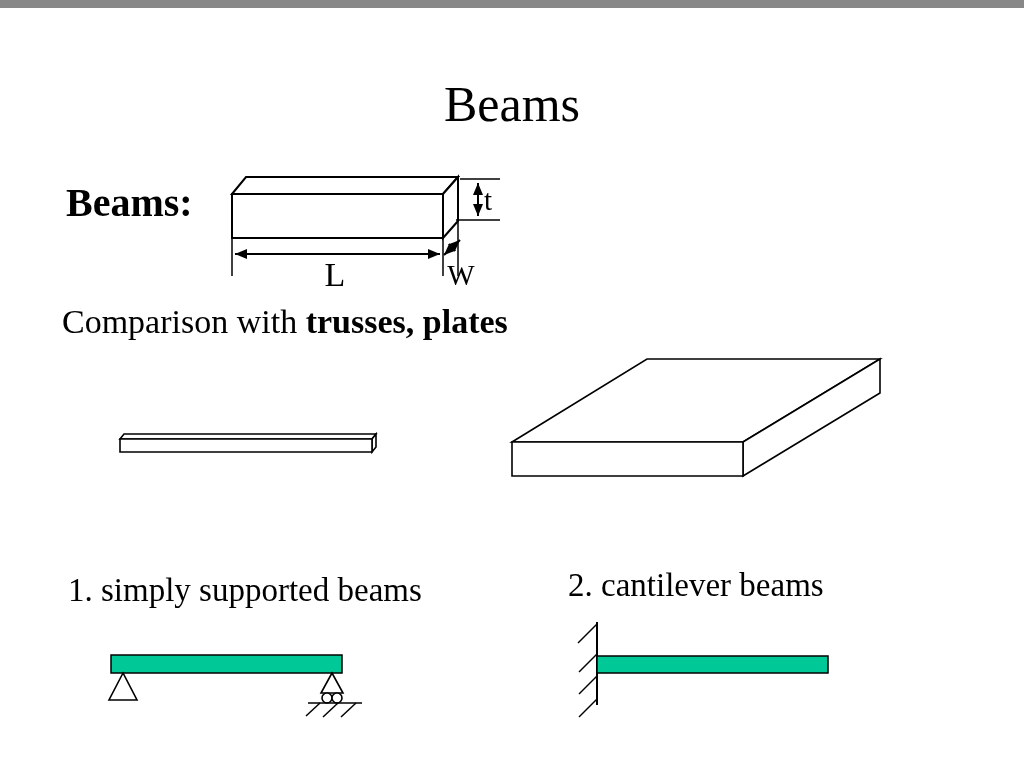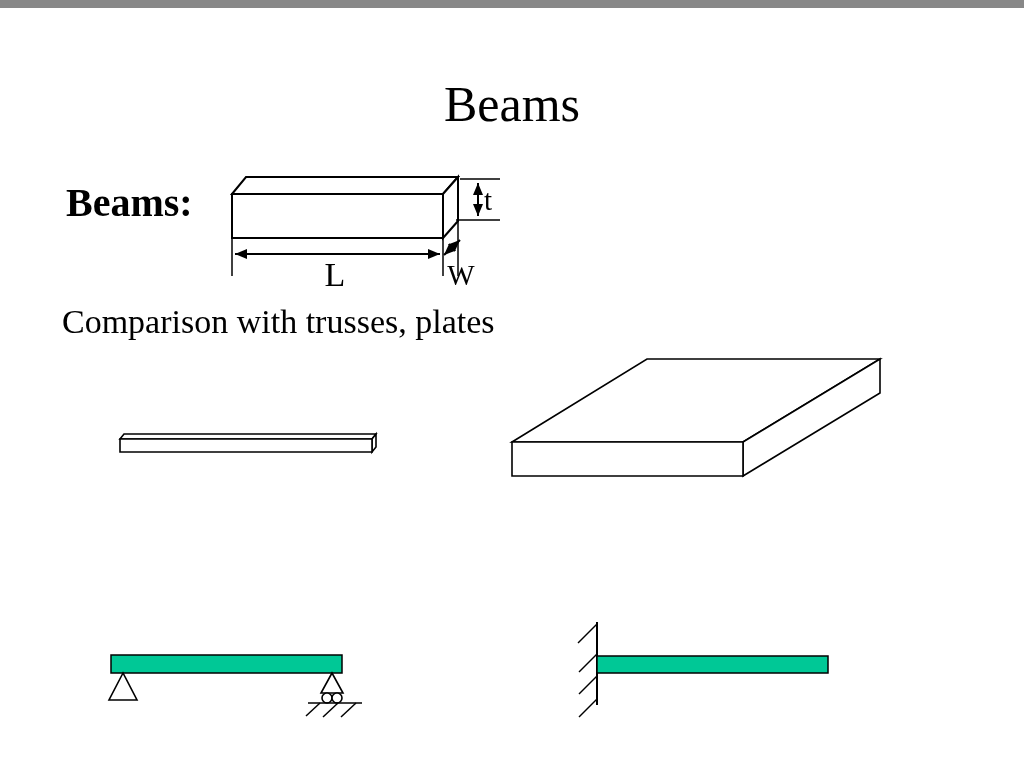--- a/index.html
+++ b/index.html
@@ -17,21 +17,21 @@
   .title {
     left: 0; right: 0; top: 68px;
     text-align: center;
     font-size: 50px;
     font-weight: normal;
     margin: 0;
   }
   .beams-label { left: 66px; top: 172px; font-size: 40px; font-weight: bold; }
   .dim-note   { left: 582px; top: 184px; font-size: 31px; }
   .comparison { left: 62px; top: 294px; font-size: 34px; }
-  .comparison .bold { font-weight: normal; }
+  .comparison .bold { font-weight: bold; }
   .examples-label { left: 70px; top: 512px; font-size: 33px; }
   .example-1  { left: 68px; top: 564px; font-size: 33px; }
   .example-2  { left: 568px; top: 559px; font-size: 33px; }
   svg { position: absolute; overflow: visible; }
   svg text { font-family: "Liberation Serif", "DejaVu Serif", serif; fill: #000; }
   .ln   { stroke: #000; stroke-width: 2; fill: none; }
   .ln15 { stroke: #000; stroke-width: 1.5; fill: none; }
   .face { fill: #fff; stroke: #000; stroke-width: 2; stroke-linejoin: miter; }
   .face15 { fill: #fff; stroke: #000; stroke-width: 1.6; stroke-linejoin: miter; }
   .dim  { stroke: #000; stroke-width: 2; fill: none; }
@@ -77,20 +77,22 @@
     <polygon class="face15" points="260,11 264,6 264,19 260,24"></polygon>
     <polygon class="face15" points="8,11 260,11 260,24 8,24"></polygon>
   </svg>
 
   <svg style="left:500px; top:340px;" width="395" height="140" viewBox="0 0 395 140">
     <polygon class="face15" points="12,94 147,11 380,11 243,94"></polygon>
     <polygon class="face15" points="243,94 380,11 380,45 243,128"></polygon>
     <polygon class="face15" points="12,94 243,94 243,128 12,128"></polygon>
   </svg>
 
+  <div class="abs example-1">1. simply supported beams</div>
+  <div class="abs example-2">2. cantilever beams</div>
 
   <svg style="left:100px; top:640px;" width="280" height="80" viewBox="0 0 280 80">
     <rect class="beam-rect" x="11" y="7" width="231" height="18" fill="#00C896"></rect>
     <polygon class="support" points="23,25 9,52 37,52"></polygon>
     <polygon class="support" points="232,25 221,45 243,45"></polygon>
     <circle class="support" cx="227" cy="50" r="5"></circle>
     <circle class="support" cx="237" cy="50" r="5"></circle>
     <line class="ln15" x1="208" y1="55" x2="262" y2="55"></line>
     <line class="ln15" x1="206" y1="68" x2="220" y2="55"></line>
     <line class="ln15" x1="223" y1="69" x2="238" y2="55"></line>

